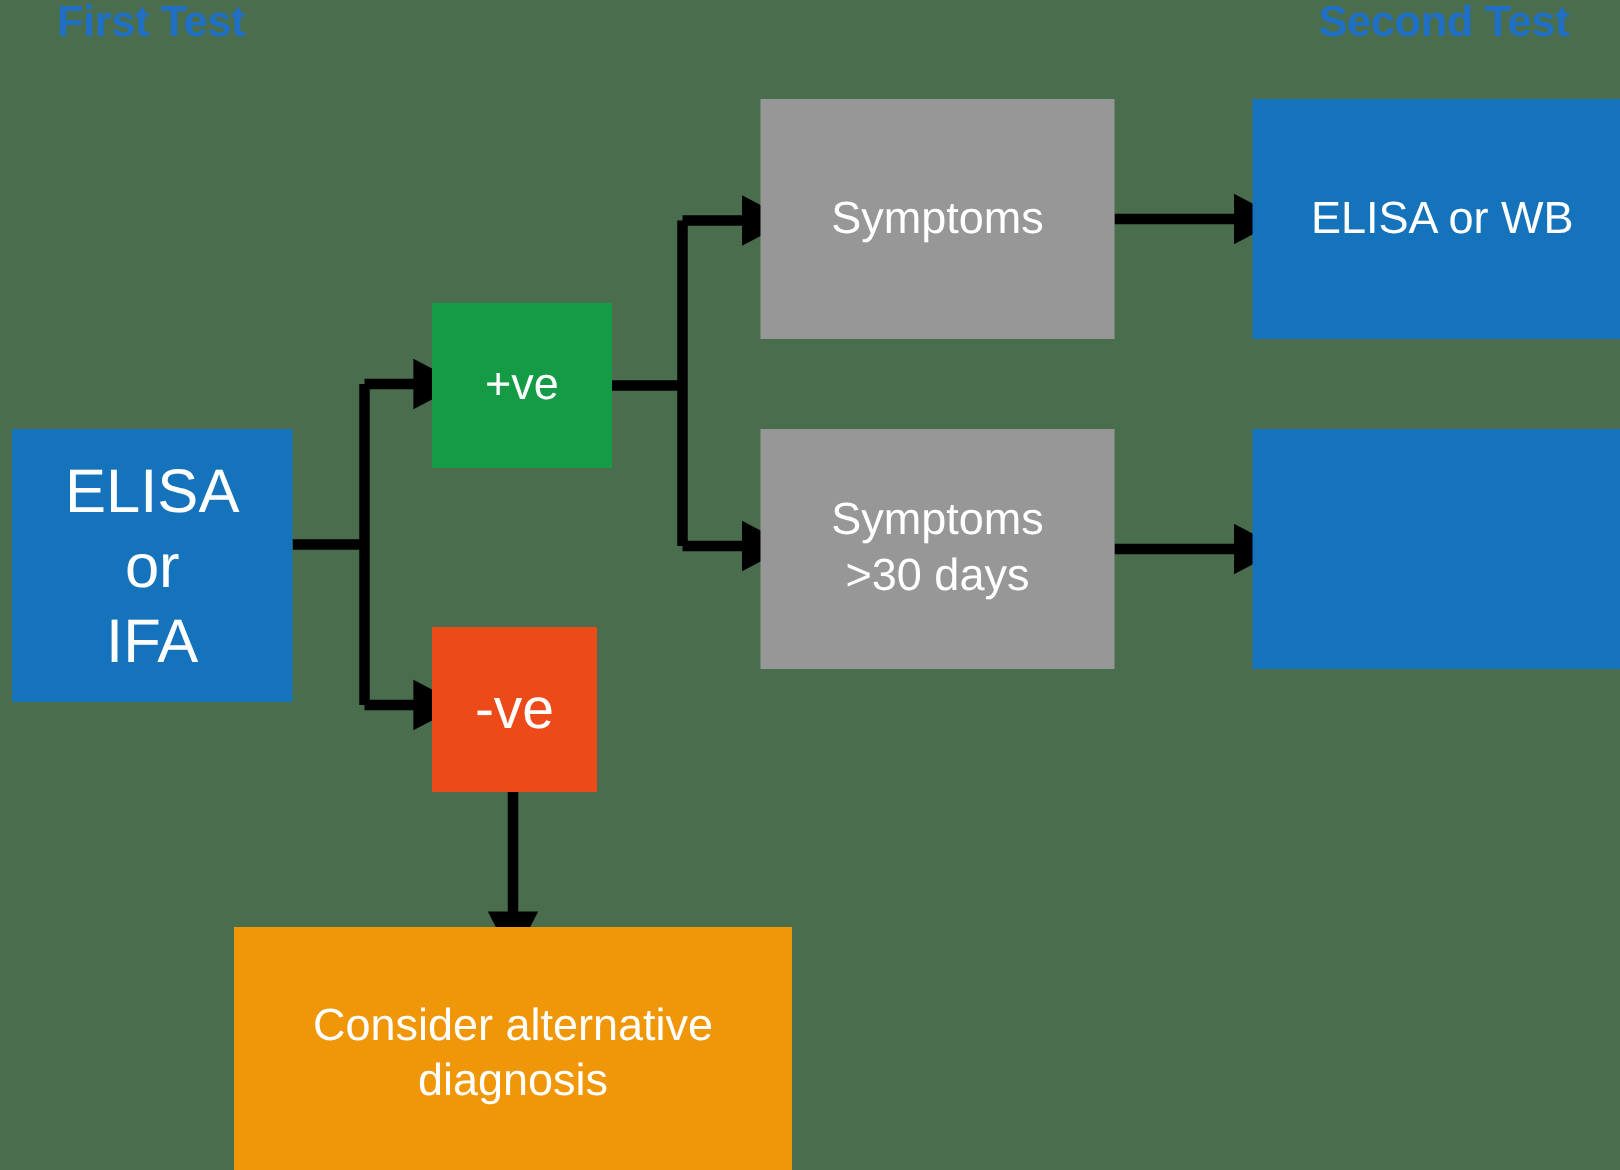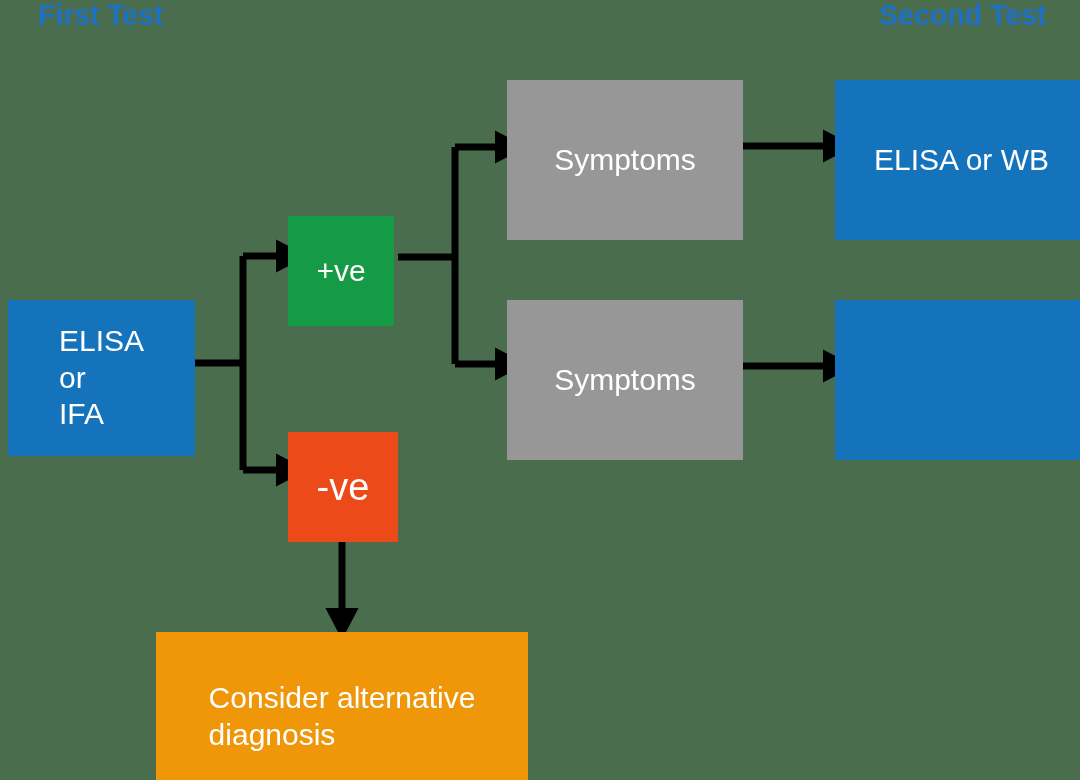--- a/index.html
+++ b/index.html
@@ -24,34 +24,34 @@
     white-space: nowrap;
   }
   #hdr-first { left: 38px; top: -1px; }
   #hdr-second { right: 34px; top: -1px; }
 
   .node {
     position: absolute;
     display: flex;
     align-items: center;
     justify-content: center;
+    text-align: center;
     color: #ffffff;
     line-height: 1.22;
     box-sizing: border-box;
-    margin-top: 14px;
   }
   .node span { display: block; }
 
   
   #node-elisa-ifa {
-    left: 8px; top: 286px; width: 187px; height: 156px;
-    background: #1573bb; font-size: 30px;
+    left: 8px; top: 286px; width: 187px; height: 182px;
+    background: #1573bb; font-size: 41px;
   }
   #node-positive {
-    left: 288px; top: 202px; width: 106px; height: 110px;
+    left: 288px; top: 202px; width: 120px; height: 110px;
     background: #159a46; font-size: 30px;
   }
   #node-negative {
     left: 288px; top: 418px; width: 110px; height: 110px;
     background: #ec4a18; font-size: 38px;
   }
   #node-symptoms-le30 {
     left: 507px; top: 66px; width: 236px; height: 160px;
     background: #979797; font-size: 30px;
   }
@@ -140,20 +140,21 @@
 
   <div class="node" id="node-symptoms-le30">
     <div>
       <span>Symptoms</span>
     </div>
   </div>
 
   <div class="node" id="node-symptoms-gt30">
     <div>
       <span>Symptoms</span>
+      <span>&gt;30 days</span>
     </div>
   </div>
 
   <div class="node" id="node-igm-igg">
     <div>
       <span>ELISA or WB</span>
     </div>
   </div>
 
   <div class="node" id="node-igg">

